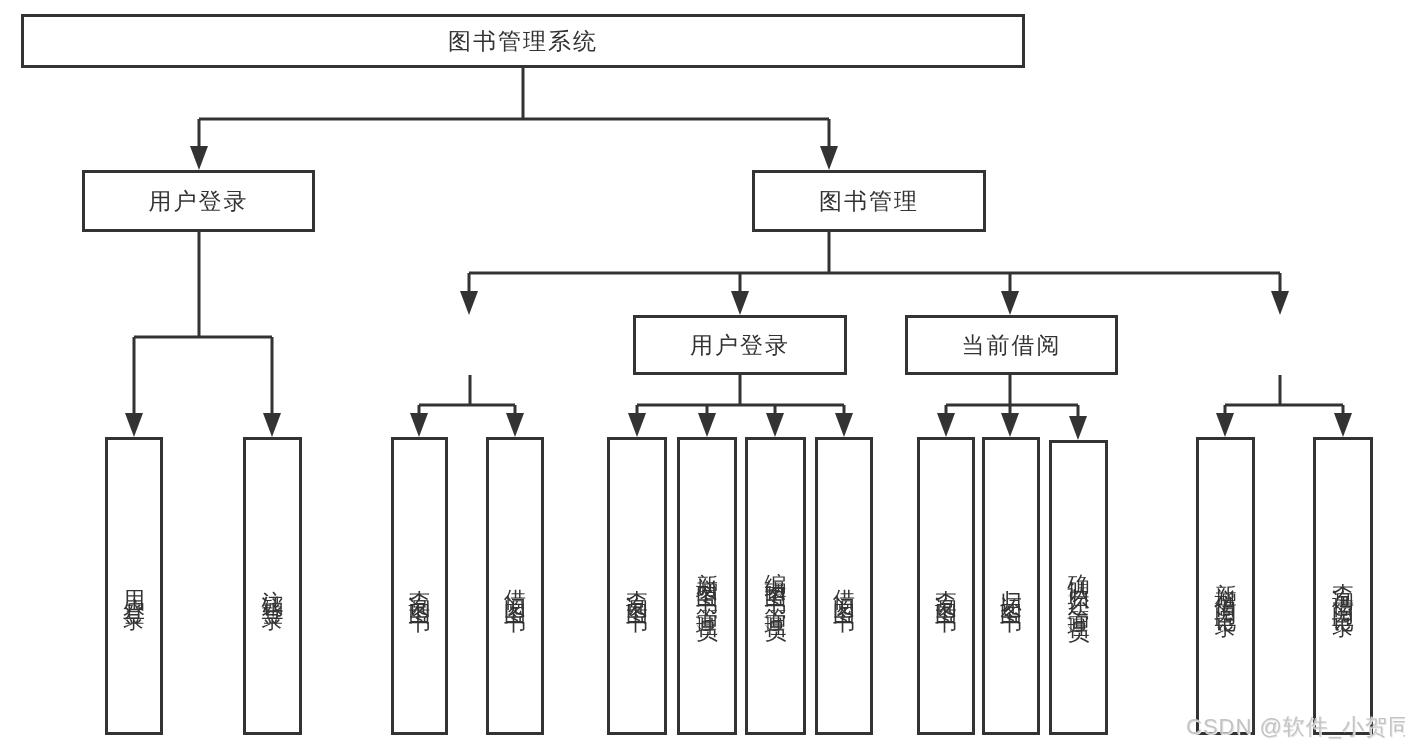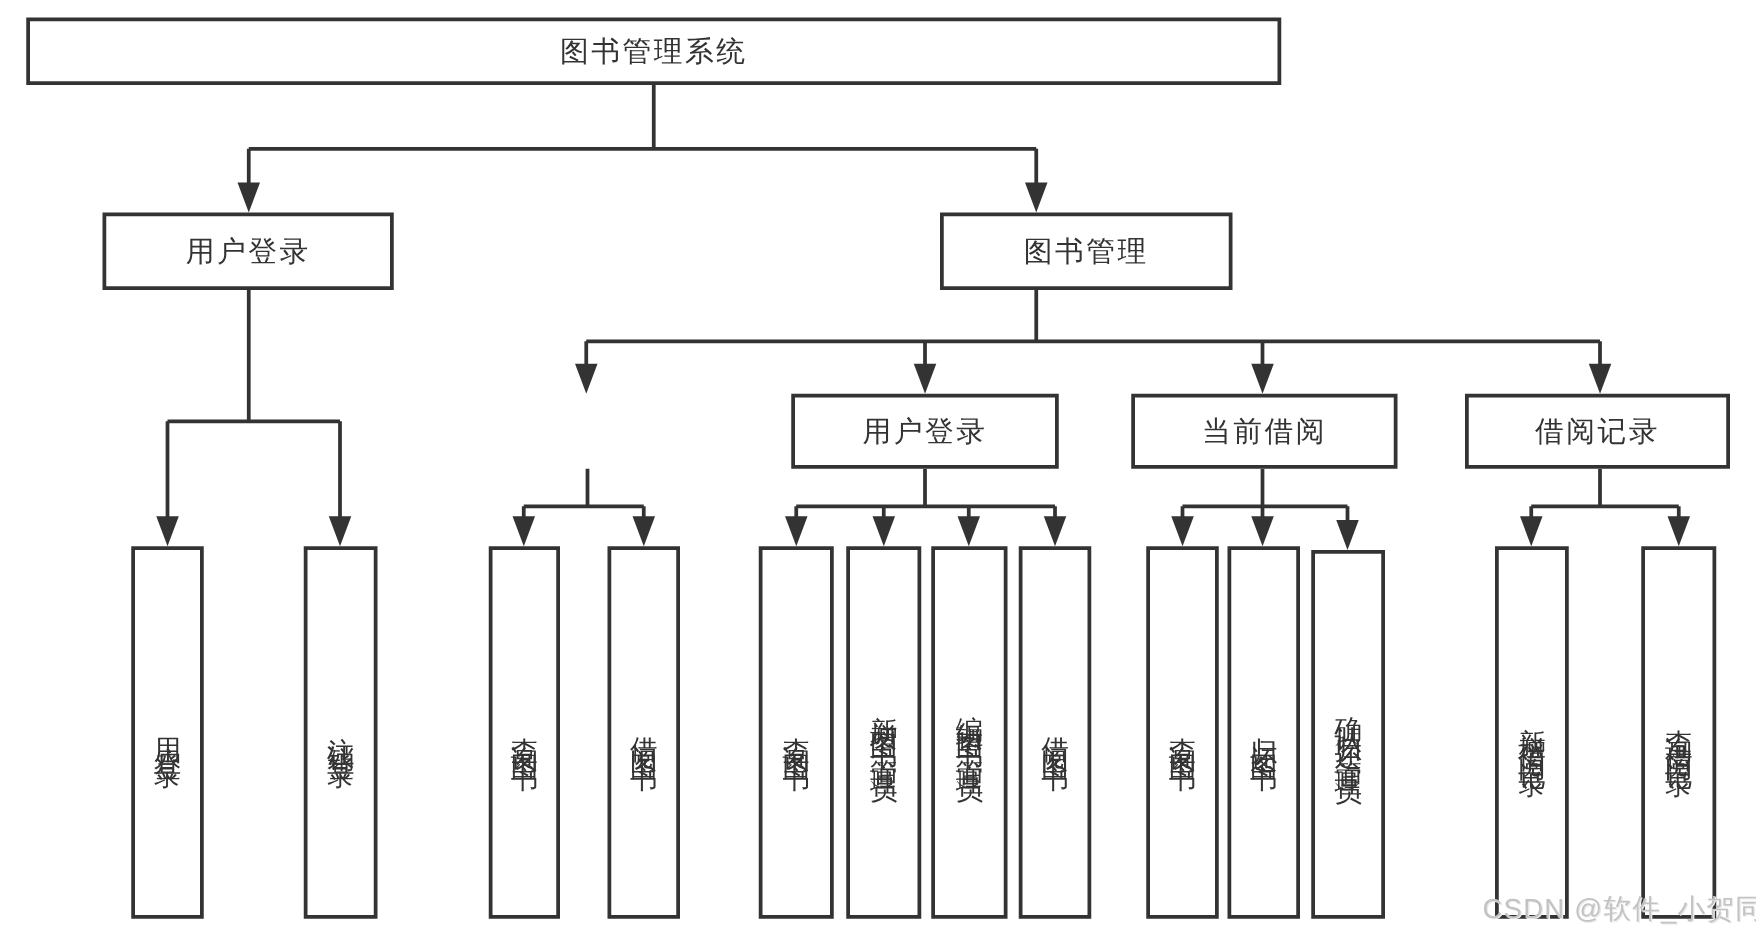--- a/index.html
+++ b/index.html
@@ -97,21 +97,20 @@
     </g>
   </svg>
 
   <div class="node hnode" style="left:21px; top:14px; width:1004px; height:54px;">图书管理系统</div>
 
   <div class="node hnode" style="left:82px; top:170px; width:233px; height:62px;">用户登录</div>
   <div class="node hnode" style="left:752px; top:170px; width:234px; height:62px;">图书管理</div>
 
   <div class="node hnode" style="left:633px; top:315px; width:214px; height:60px;">用户登录</div>
   <div class="node hnode" style="left:905px; top:315px; width:213px; height:60px;">当前借阅</div>
-  <div class="node hnode" style="left:1172px; top:315px; width:212px; height:60px;">借阅记录</div>
 
   <div class="node vnode" style="left:105px; top:437px; width:58px; height:298px;">用户登录</div>
   <div class="node vnode" style="left:243px; top:437px; width:59px; height:298px;">注销登录</div>
 
   <div class="node vnode" style="left:391px; top:437px; width:57px; height:298px;">查询图书</div>
   <div class="node vnode" style="left:486px; top:437px; width:58px; height:298px;">借阅图书</div>
 
   <div class="node vnode" style="left:607px; top:437px; width:60px; height:298px;">查询图书</div>
   <div class="node vnode" style="left:677px; top:437px; width:60px; height:298px;">新增图书（管理员）</div>
   <div class="node vnode" style="left:745px; top:437px; width:61px; height:298px;">编辑图书（管理员）</div>

